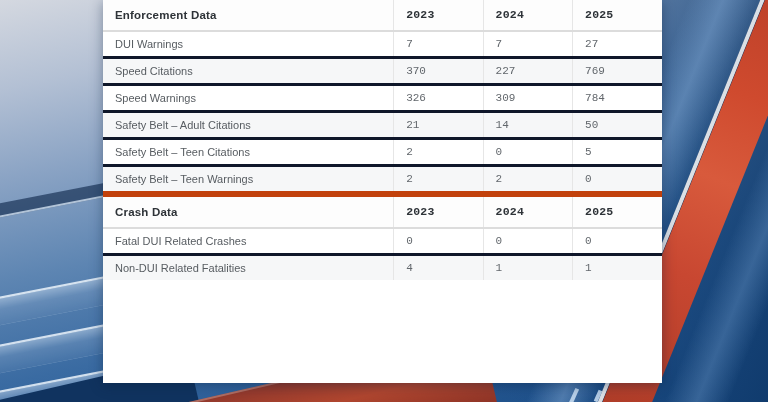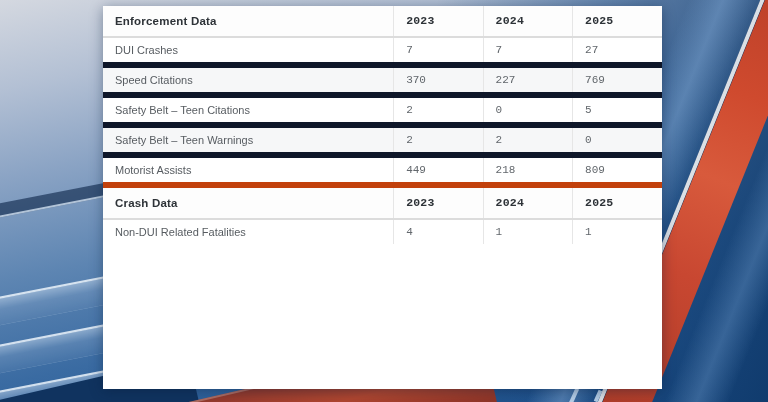--- a/index.html
+++ b/index.html
@@ -28,29 +28,29 @@
   .s-left-dark{left:-70px;top:182px;width:360px;height:12px;transform:rotate(-11deg);
     background:rgba(9,33,68,0.6);border-bottom:2px solid rgba(220,235,250,0.75);}
   .s-bottom-red{left:55px;top:383px;width:440px;height:70px;transform:rotate(-13deg);
     background:linear-gradient(180deg,#93392c 0%,#b0462f 45%,#8c3326 100%);
     border-top:2px solid rgba(220,180,170,0.45);}
   .s-bottom-navy{left:-90px;top:388px;width:290px;height:70px;transform:rotate(-13deg);background:#10335f;}
   .tick{width:4px;height:16px;transform:rotate(24deg);background:rgba(205,225,245,0.85);}
   .t1{left:572px;top:388px;} .t2{left:596px;top:390px;height:12px;}
 
   
-  .panel{position:absolute;left:103px;top:6px;width:559px;height:383px;background:#ffffff;
+  .panel{position:absolute;left:103px;top:0;width:559px;height:383px;background:#ffffff;
     box-shadow:0 2px 12px rgba(8,28,58,0.4);overflow:hidden;}
   table.data{width:100%;border-collapse:collapse;table-layout:fixed;}
   col.c-label{width:52%;} col.c-val{width:16%;}
   th,td{text-align:left;padding:6px 12px;font-size:11px;line-height:12px;overflow:hidden;white-space:nowrap;}
   th{padding-top:9px;padding-bottom:9px;font-weight:700;font-size:11.5px;color:#2e3338;letter-spacing:.2px;
     border-bottom:2px solid #dcdcdc;background:#fdfdfd;}
   th + th, td + td{border-left:1px solid #e6e6e6;font-family:Liberation Mono, monospace;}
-  tbody tr + tr td{border-top:6px solid #0f172a;}
+  tbody tr + tr td{border-top:3px solid #0f172a;}
   tbody tr:first-child td{border-top:1px solid #f2f2f2;}
   tbody tr:nth-child(even) td{background:#f6f7f8;}
   td.cell-label{color:#575c61;}
   td.cell-val{color:#62676c;}
   table.crash thead th{border-top:6px solid #c2410c;}
 </style>
 </head>
 <body>
 
 <div class="stage">
@@ -82,48 +82,54 @@
       <thead>
         <tr>
           <th>Enforcement Data</th>
           <th>2023</th>
           <th>2024</th>
           <th>2025</th>
         </tr>
       </thead>
       <tbody>
           <tr>
-            <td class="cell-label">DUI Crashes</td>
+            <td class="cell-label">DUI Warnings</td>
             <td class="cell-val">7</td>
             <td class="cell-val">7</td>
             <td class="cell-val">27</td>
           </tr>
           <tr>
             <td class="cell-label">Speed Citations</td>
             <td class="cell-val">370</td>
             <td class="cell-val">227</td>
             <td class="cell-val">769</td>
+          </tr>
+          <tr>
+            <td class="cell-label">Speed Warnings</td>
+            <td class="cell-val">326</td>
+            <td class="cell-val">309</td>
+            <td class="cell-val">784</td>
+          </tr>
+          <tr>
+            <td class="cell-label">Safety Belt – Adult Citations</td>
+            <td class="cell-val">21</td>
+            <td class="cell-val">14</td>
+            <td class="cell-val">50</td>
           </tr>
           <tr>
             <td class="cell-label">Safety Belt – Teen Citations</td>
             <td class="cell-val">2</td>
             <td class="cell-val">0</td>
             <td class="cell-val">5</td>
           </tr>
           <tr>
             <td class="cell-label">Safety Belt – Teen Warnings</td>
             <td class="cell-val">2</td>
             <td class="cell-val">2</td>
             <td class="cell-val">0</td>
-          </tr>
-          <tr>
-            <td class="cell-label">Motorist Assists</td>
-            <td class="cell-val">449</td>
-            <td class="cell-val">218</td>
-            <td class="cell-val">809</td>
           </tr>
         </tbody>
     </table>
 
     <table class="data crash">
       <colgroup>
         <col class="c-label">
           <col class="c-val">
           <col class="c-val">
           <col class="c-val">
@@ -131,20 +137,26 @@
       <thead>
         <tr>
           <th>Crash Data</th>
           <th>2023</th>
           <th>2024</th>
           <th>2025</th>
         </tr>
       </thead>
       <tbody>
           <tr>
+            <td class="cell-label">Fatal DUI Related Crashes</td>
+            <td class="cell-val">0</td>
+            <td class="cell-val">0</td>
+            <td class="cell-val">0</td>
+          </tr>
+          <tr>
             <td class="cell-label">Non-DUI Related Fatalities</td>
             <td class="cell-val">4</td>
             <td class="cell-val">1</td>
             <td class="cell-val">1</td>
           </tr>
         </tbody>
     </table>
 
   </div>
 </div>

